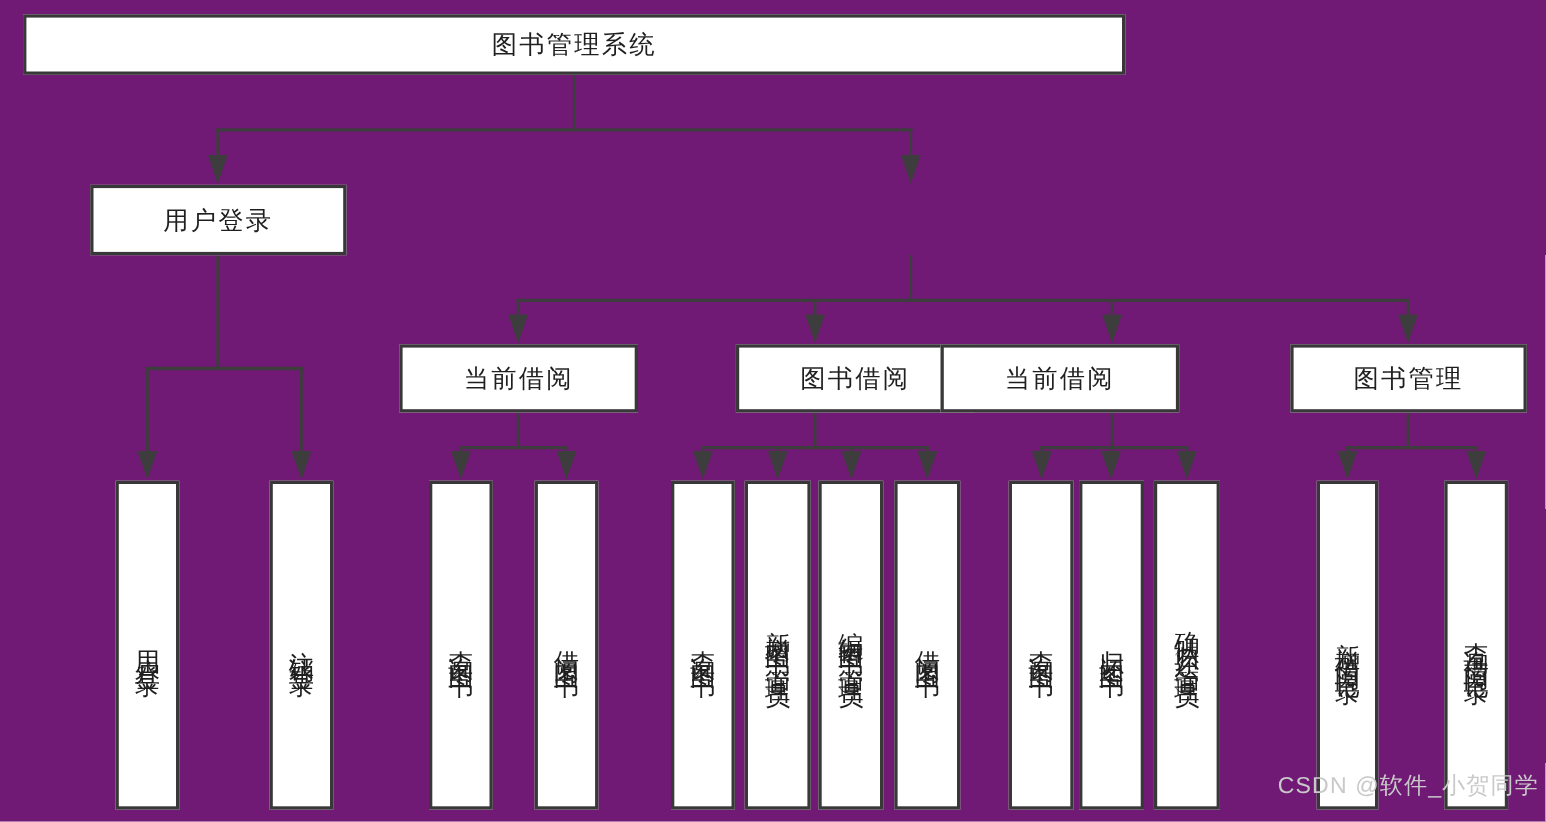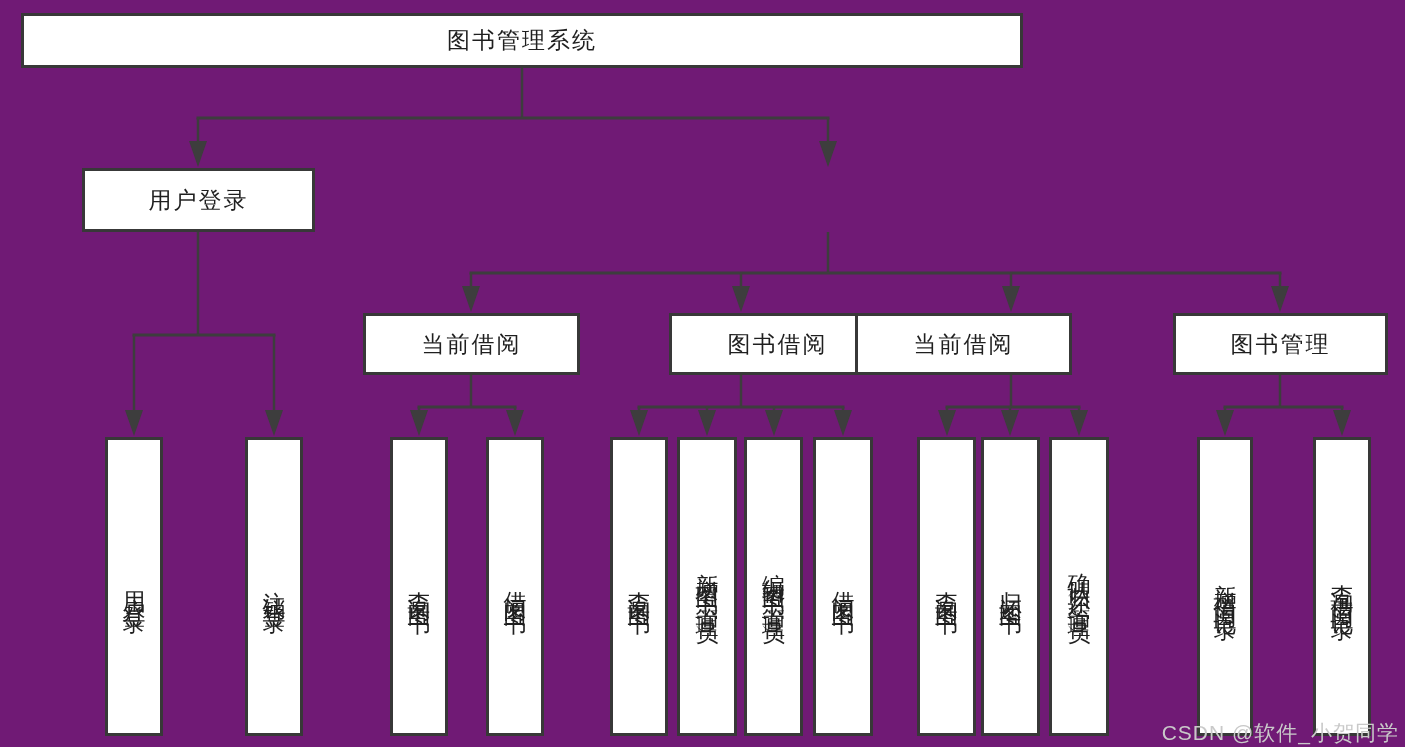--- a/index.html
+++ b/index.html
@@ -31,21 +31,21 @@
   }
   .vbox {
     writing-mode:vertical-rl;
     text-orientation:mixed;
     font-size:23px;
     letter-spacing:7px;
     line-height:1;
   }
   .watermark {
     position:absolute;
-    right:6px; bottom:0;
+    right:6px; bottom:19px;
     font-size:21px;
     letter-spacing:1px;
     color:#c9c9c9;
     white-space:nowrap;
   }
 </style>
 </head>
 <body>
 
 <div class="canvas">

